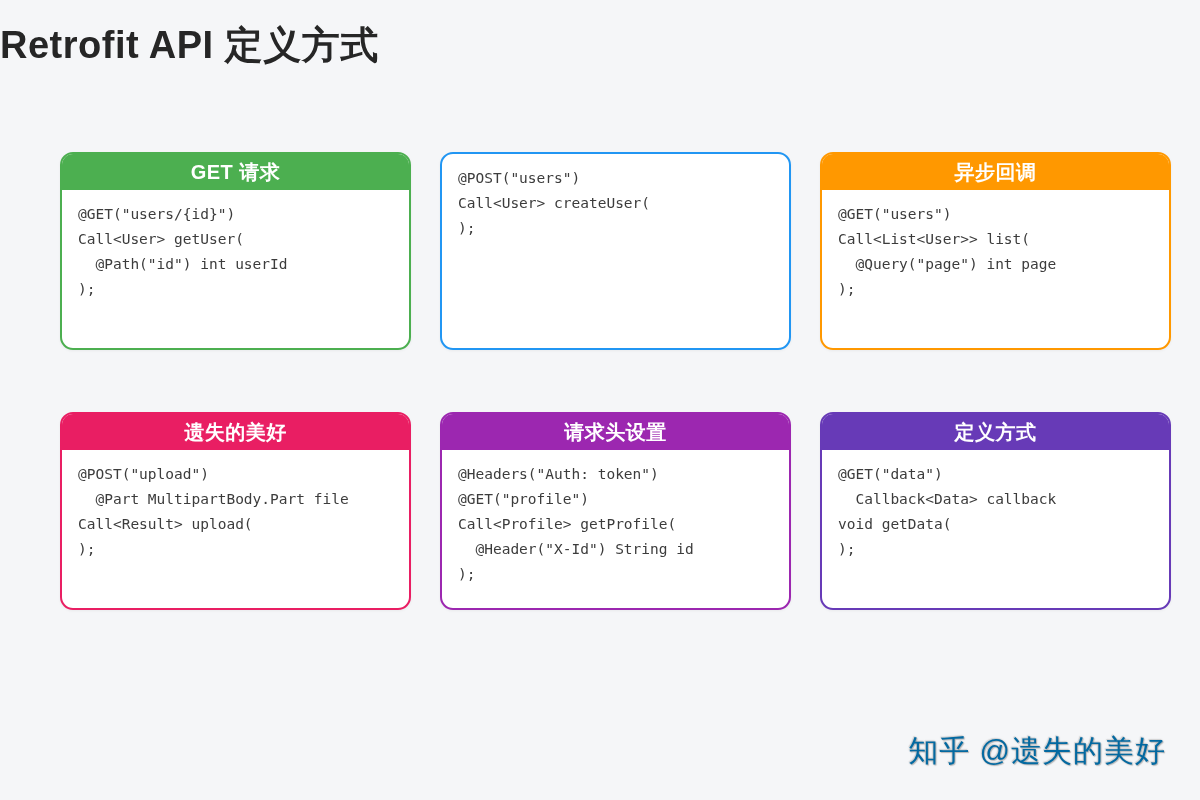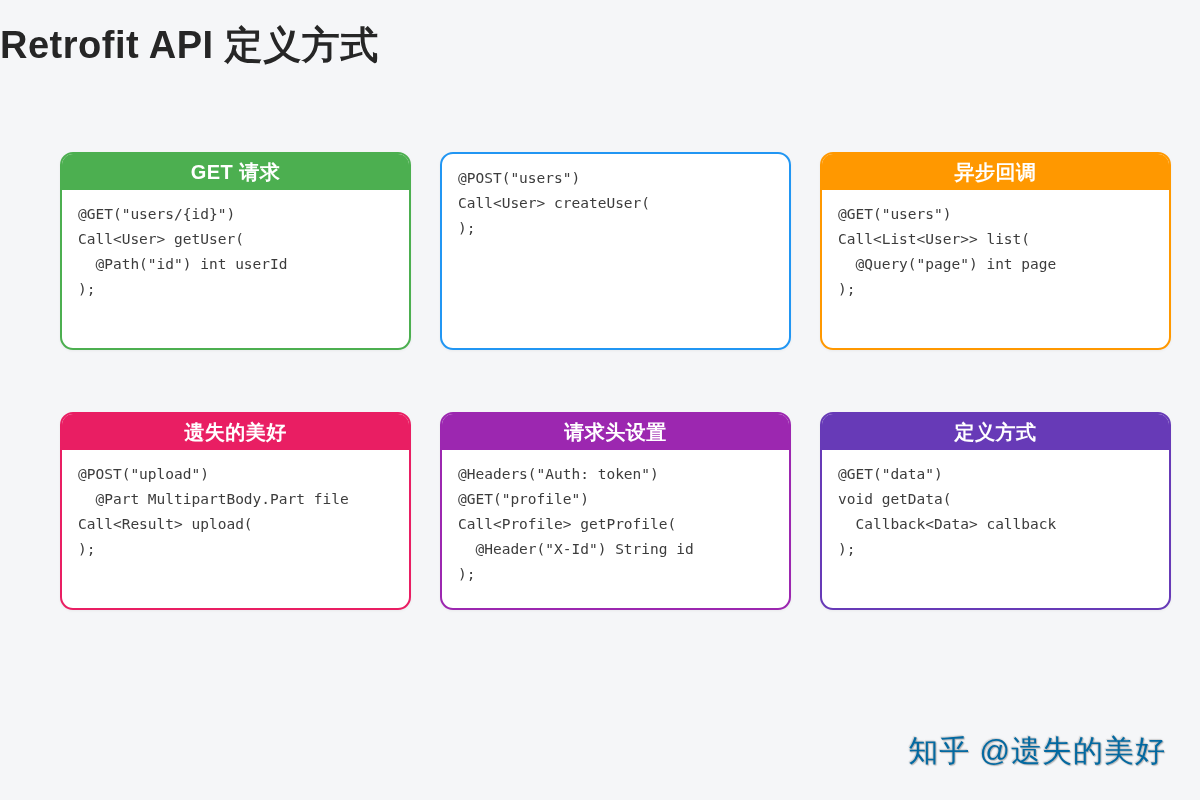--- a/index.html
+++ b/index.html
@@ -142,21 +142,21 @@
       <div class="code-line">);</div>
     </div>
   </section>
 
   <section class="card" style="--accent: #673ab7;">
     <header class="card-header">
       <span class="card-title">定义方式</span>
     </header>
     <div class="card-body">
       <div class="code-line">@GET("data")</div>
+      <div class="code-line">  Callback&lt;Data&gt; callback</div>
       <div class="code-line">void getData(</div>
-      <div class="code-line">  Callback&lt;Data&gt; callback</div>
       <div class="code-line">);</div>
     </div>
   </section>
 
 </div>
 
 <div class="watermark">知乎 @遗失的美好</div>
 
 </body></html>

